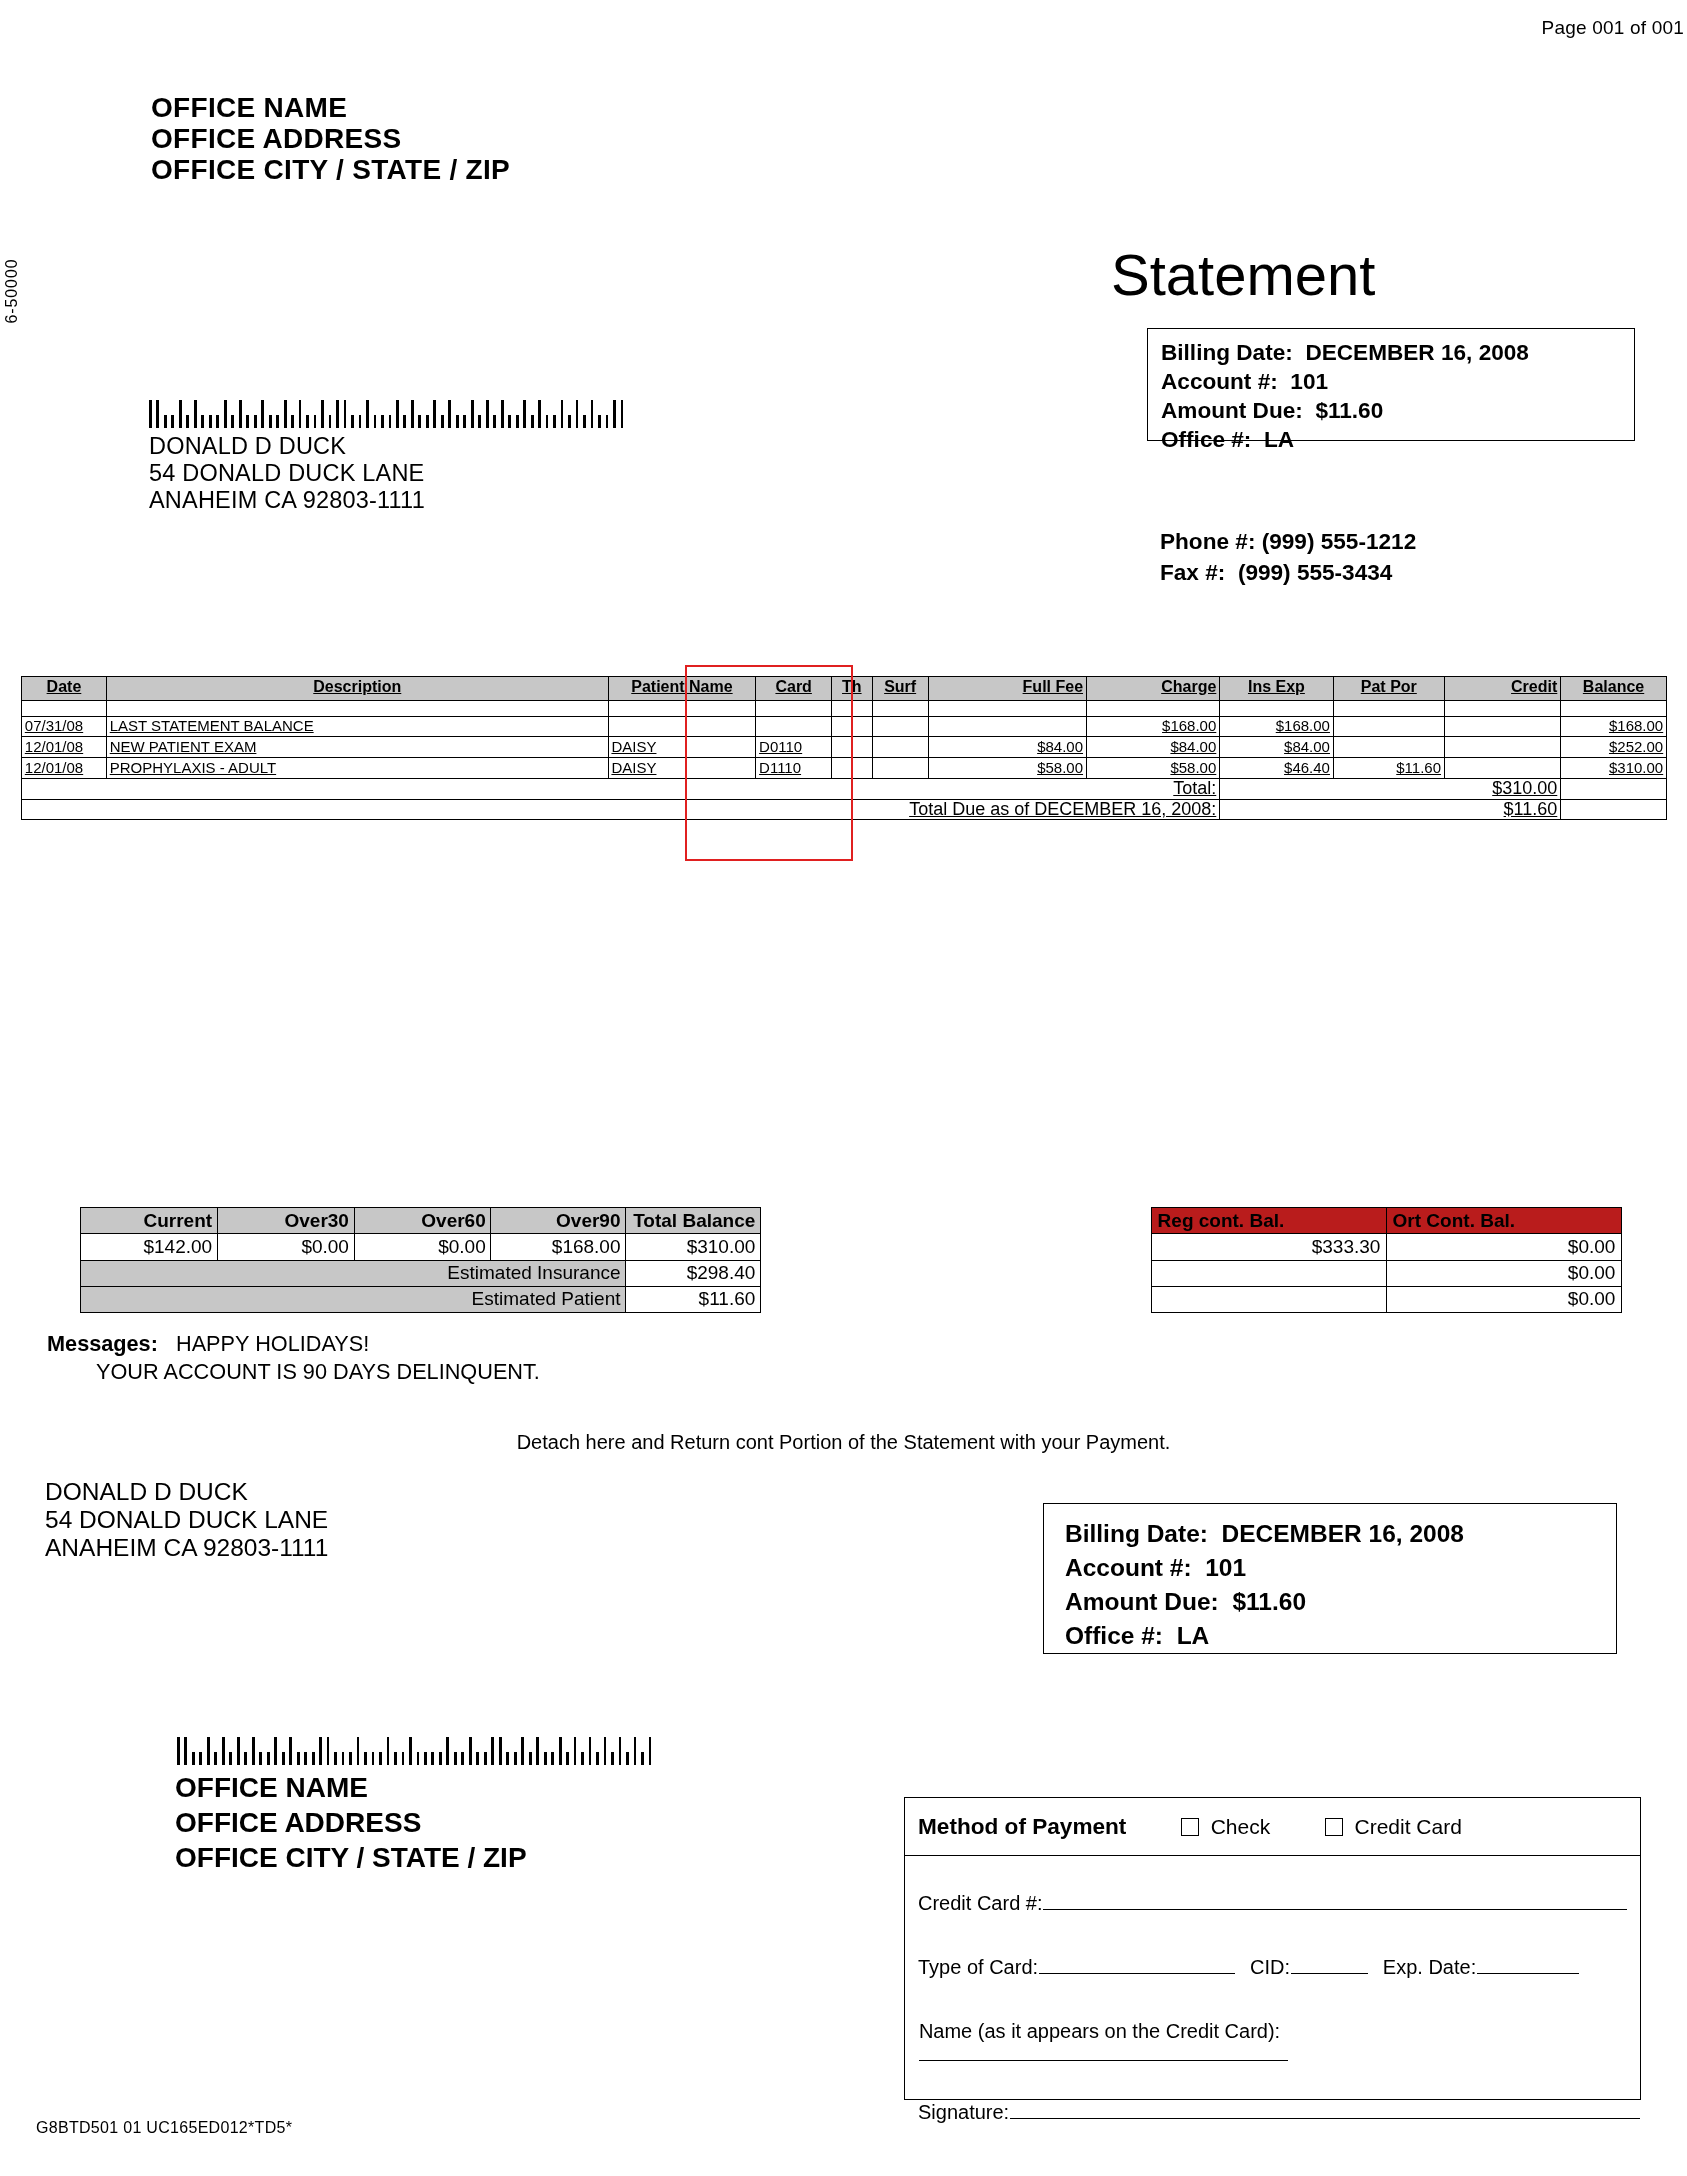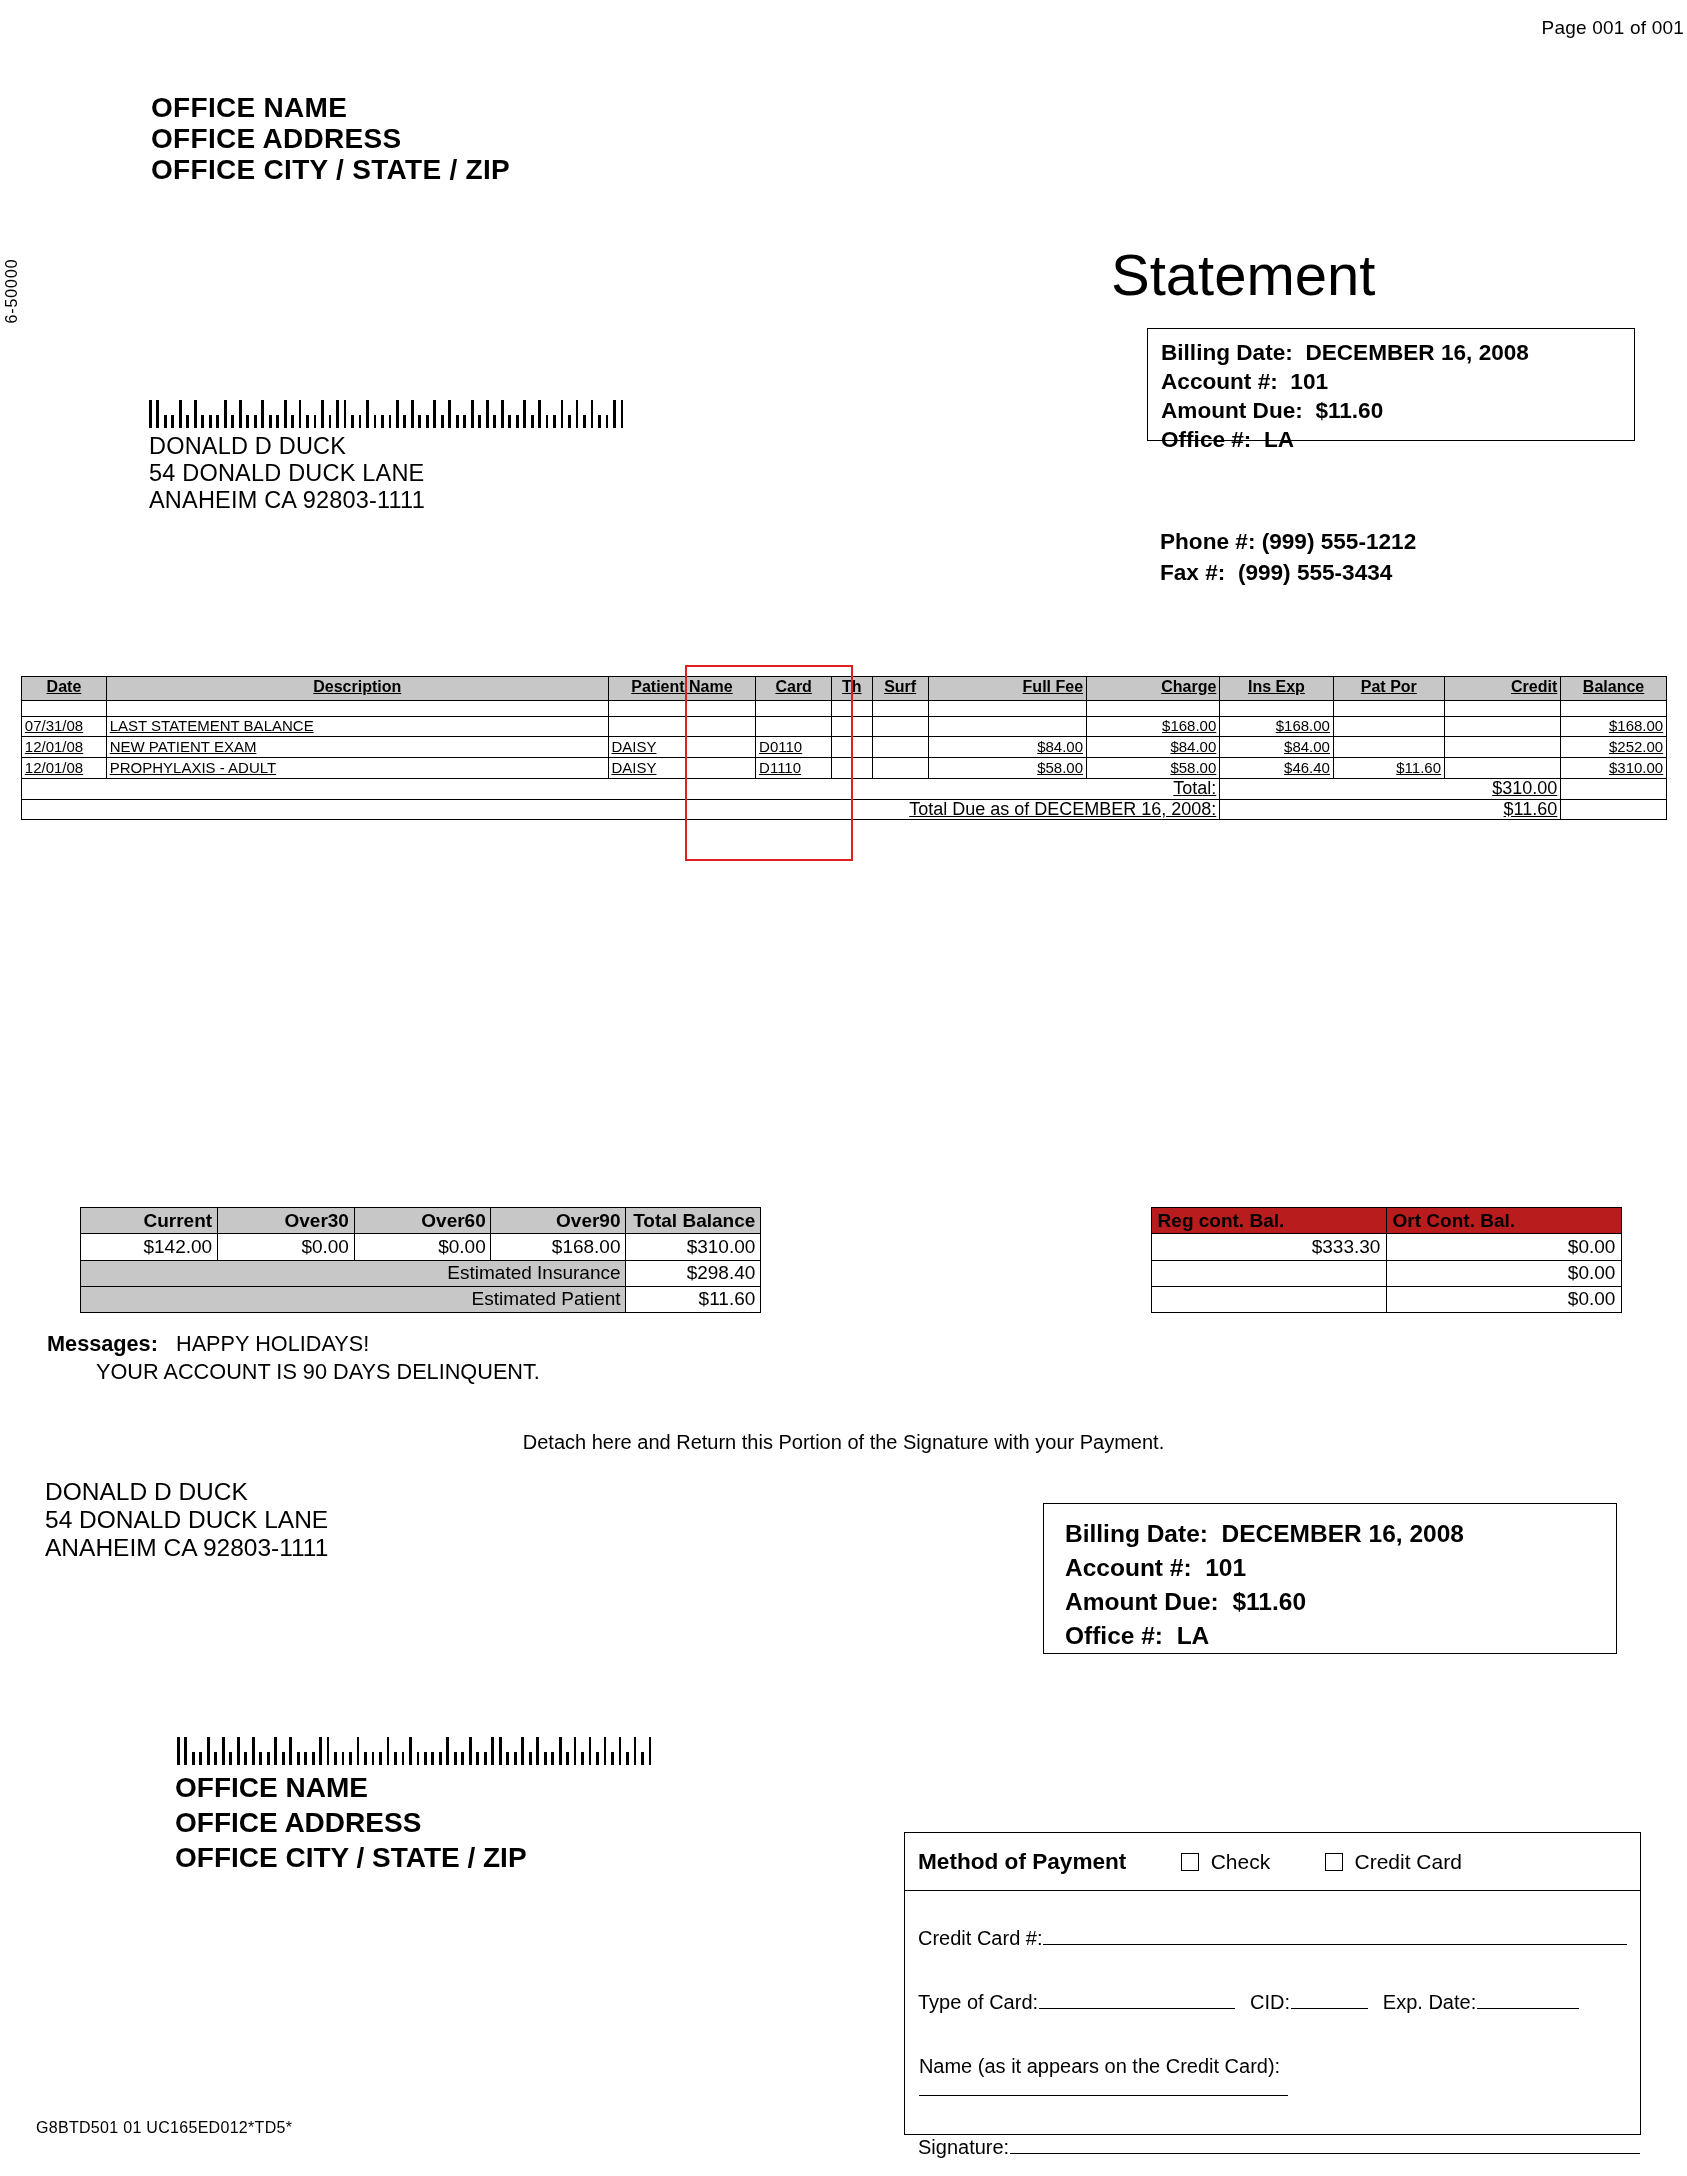--- a/index.html
+++ b/index.html
@@ -210,21 +210,20 @@
     font-weight: bold;
     font-size: 28px;
     line-height: 35px;
   }
 
   #payment-box {
     top: 1797px; left: 904px;
     width: 737px; height: 303px;
     border: 1.9px solid #000;
     box-sizing: border-box;
-    margin-top: 35px;
   }
   #payment-head {
     height: 58px;
     border-bottom: 1.9px solid #000;
     display: flex;
     align-items: center;
     padding-left: 13px;
     box-sizing: border-box;
   }
   #payment-head .mop {
@@ -551,21 +550,21 @@
   </table>
 
   <div class="abs" id="messages">
     <div>
       <span class="mlabel">Messages:</span>
       &nbsp;&nbsp;<span>HAPPY HOLIDAYS!</span>
     </div>
     <div class="mbody">YOUR ACCOUNT IS 90 DAYS DELINQUENT.</div>
   </div>
 
-  <div class="abs" id="detach-note">Detach here and Return this Portion of the Signature with your Payment.</div>
+  <div class="abs" id="detach-note">Detach here and Return cont Portion of the Statement with your Payment.</div>
 
   <div class="abs" id="stub-address">
     <div>DONALD D DUCK</div>
     <div>54 DONALD DUCK LANE</div>
     <div>ANAHEIM CA  92803-1111</div>
   </div>
 
   <div class="abs" id="stub-billing-box">
     <div>
       <span>Billing Date:</span>

